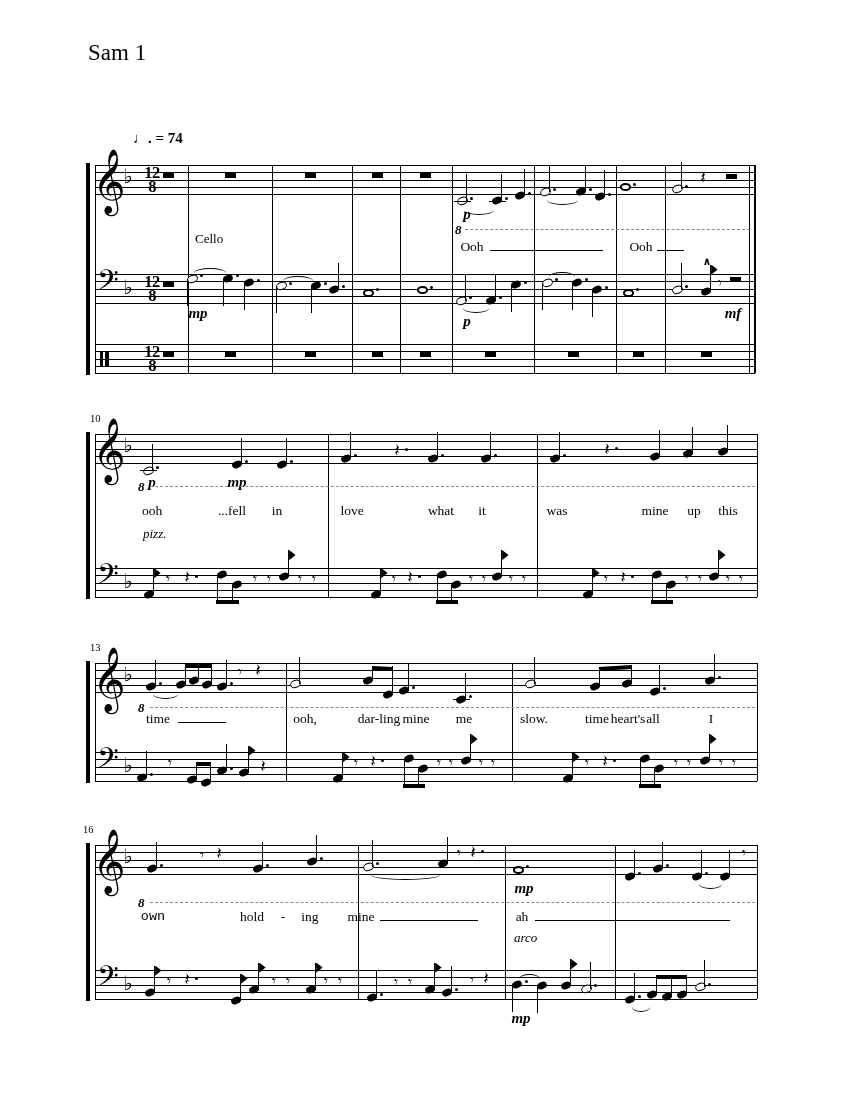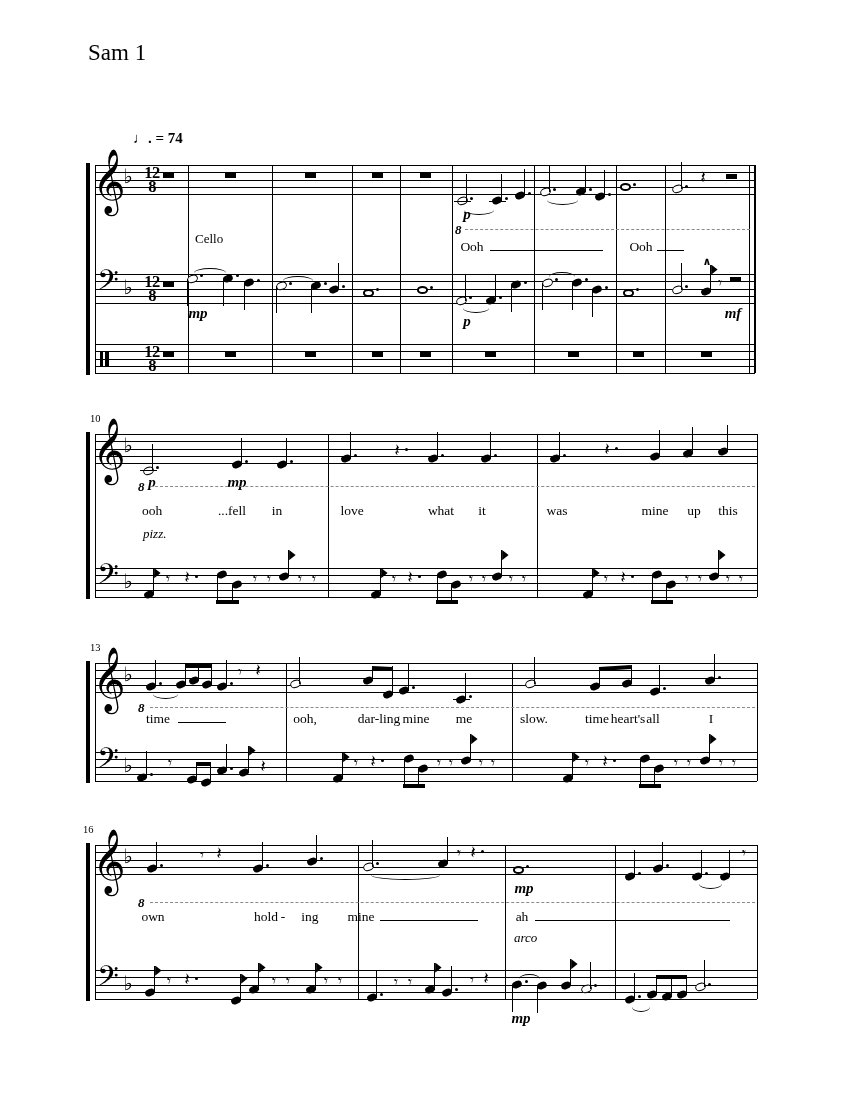--- a/index.html
+++ b/index.html
@@ -495,22 +495,22 @@
       <div class="ndot" style="left: 665.6px; top: 864.3px; width: 3px; height: 3px;"></div>
       <div class="nh" style="left: 691.8px; top: 872.8px;"></div>
       <div class="stem" style="left: 700.8px; top: 849.5px; width: 1.3px; height: 27px;"></div>
       <div class="ndot" style="left: 704.6px; top: 872.3px; width: 3px; height: 3px;"></div>
       <div class="tie down" style="left: 699px; top: 879px; width: 23px; height: 9px;"></div>
       <div class="nh" style="left: 719.8px; top: 872.8px;"></div>
       <div class="stem" style="left: 728.8px; top: 849.5px; width: 1.3px; height: 27px;"></div>
       <div class="glyph" style="font-size: 15px; left: 744px; top: 853px;">𝄾</div>
       <div class="t-oct" style="left: 138px; top: 895px;">8</div>
       <div class="dashline" style="left: 150px; top: 902px; width: 605px;"></div>
-      <div class="t-lyric" style="left: 153px; top: 909px;">own</div>
-      <div class="t-lyric" style="left: 266px; top: 909px;">hold</div>
+      <div class="t-lyric" style="left: 153px; top: 909px; font-family: Liberation Mono, monospace;">own</div>
+      <div class="t-lyric" style="left: 252px; top: 909px;">hold</div>
       <div class="t-lyric" style="left: 283px; top: 909px;">-</div>
       <div class="t-lyric" style="left: 310px; top: 909px;">ing</div>
       <div class="t-lyric" style="left: 361px; top: 909px;">mine</div>
       <div class="extline" style="left: 380px; top: 920px; width: 98px; height: 1.2px;"></div>
       <div class="t-lyric" style="left: 522px; top: 909px;">ah</div>
       <div class="extline" style="left: 535px; top: 920px; width: 195px; height: 1.2px;"></div>
       <div class="t-it" style="left: 514px; top: 930px;">arco</div>
       <div class="glyph" style="font-size: 34px; left: 108px; top: 979px;">𝄢</div>
       <div class="glyph" style="font-size: 20px; left: 128px; top: 983px;">♭</div>
       <div class="nh" style="left: 144.8px; top: 988.8px;"></div>

